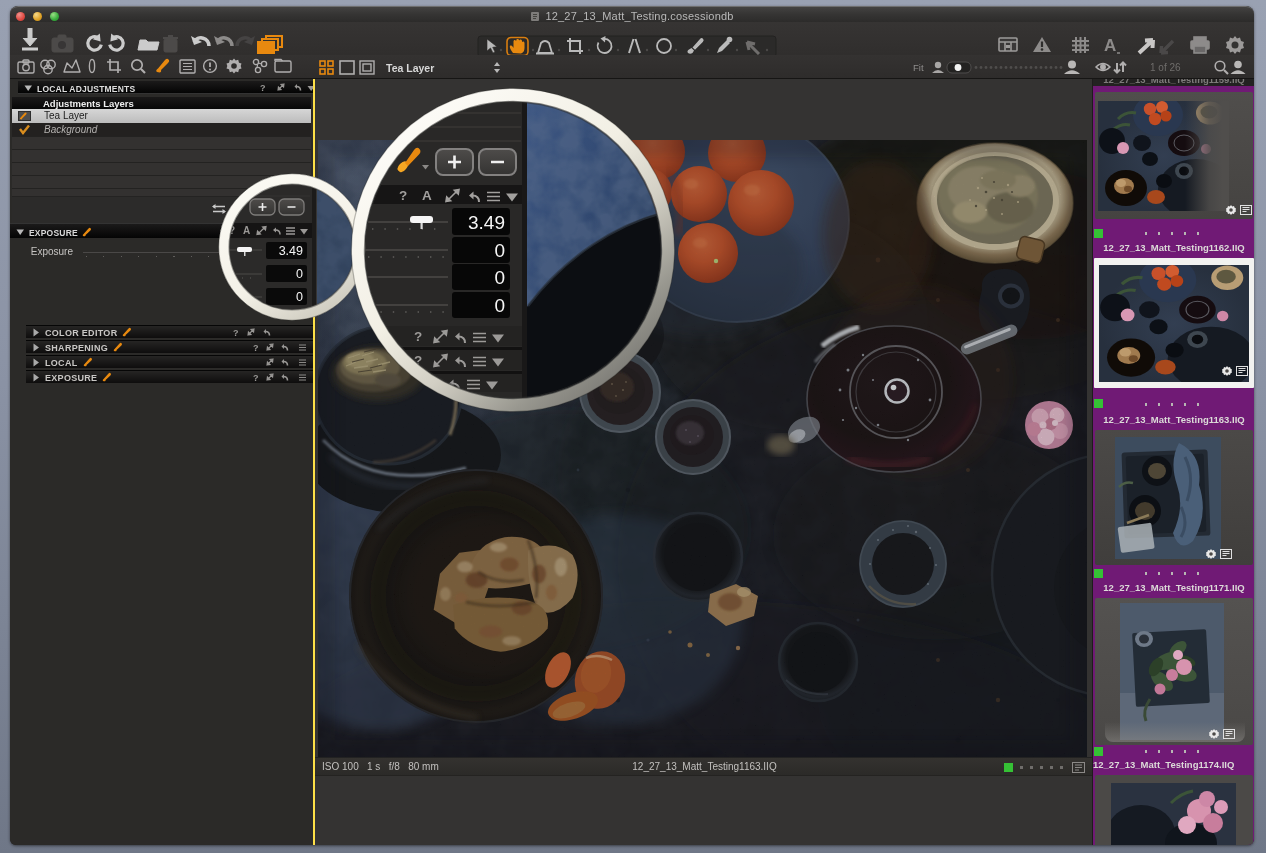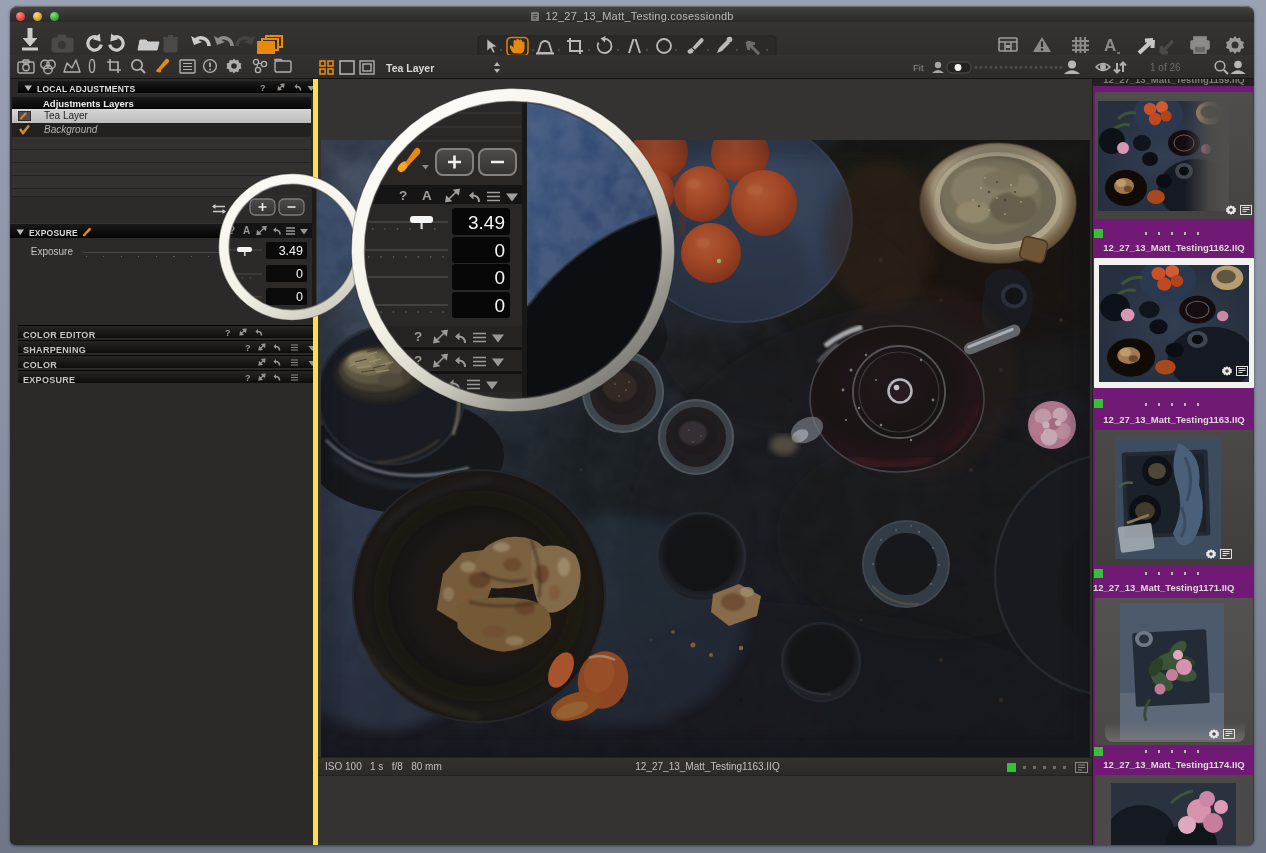--- a/index.html
+++ b/index.html
@@ -17,35 +17,35 @@
   #titletext { position:absolute; top:3px; left:0; width:100%; text-align:center;
       font-size:11px; font-weight:normal; color:#b9b9b9; letter-spacing:0.2px; }
   
   #toolbar1 { position:absolute; left:0; top:16px; width:100%; height:33px;
       background:linear-gradient(180deg,#363433 0%,#302e2d 100%); }
   
   #row2 { position:absolute; left:0; top:49px; width:100%; height:24px;
       background:linear-gradient(180deg,#343231 0%,#2e2c2b 100%); border-bottom:1px solid #161514;}
   
   #leftpanel { position:absolute; left:0; top:73px; width:303px; height:766px; background:#2b2a28; }
-  #viewer { position:absolute; left:303px; top:73px; width:779px; height:766px; background:#343332; border-left:5px solid #fde047;}
+  #viewer { position:absolute; left:303px; top:73px; width:779px; height:766px; background:#343332; border-left:2px solid #fde047;}
   #browser { position:absolute; left:1082px; top:73px; width:162px; height:766px; background:#701a75; border-left:1px solid #1d1c1b; }
   
   .srow { position:absolute; left:0; width:303px; height:15px; }
   .slab { position:absolute; left:0; top:1px; width:63px; text-align:right; font-size:10px; color:#c6c4c2; }
   .strack { position:absolute; left:73px; top:7px; width:180px; height:1px; background:#4a4847; }
   .sticks { position:absolute; left:76px; top:11px; width:176px; height:1px;
             background:repeating-linear-gradient(90deg,#605e5c 0 1px,transparent 1px 17.5px); }
   .shandle { position:absolute; top:4px; width:13px; height:4px; background:#f4f4f4; border-radius:2px; }
   .sstem { position:absolute; top:8px; width:1px; height:3px; background:#d0d0d0; }
   .sval { position:absolute; left:262px; top:0px; width:34px; height:13px; background:#0b0b0b;
           border-radius:2px; color:#f2f2f2; font-size:10px; text-align:right; padding:1px 3px 0 0; }
   
-  .thead { position:absolute; left:8px; width:303px; height:13px; display:flex;
-           background:linear-gradient(180deg,#262524,#0e0d0d); border-top:1px solid #060606;flex-direction:column; }
+  .thead { position:absolute; left:16px; width:303px; height:13px; display:flex;
+           background:linear-gradient(180deg,#262524,#0e0d0d); border-top:1px solid #060606; }
   .tht { font-size:9px; font-weight:bold; color:#c9c7c5; letter-spacing:0.3px; margin:2px 5px 0 5px; }
   .thr { position:absolute; top:1px; }
 </style>
 </head>
 <body>
 <div id="win">
   <div id="titlebar">
     <div class="tl" style="left:6px; background:radial-gradient(circle at 35% 30%,#f2918c,#df4840 60%,#b33a33);"></div>
     <div class="tl" style="left:23px; background:radial-gradient(circle at 35% 30%,#f5d98b,#dfa123 60%,#b8821a);"></div>
     <div class="tl" style="left:40px; background:radial-gradient(circle at 35% 30%,#9ade85,#35ab3a 60%,#2a8a30);"></div>
@@ -464,21 +464,21 @@
           <use href="#ic-ex" x="14"></use>
           <use href="#ic-rs" x="28"></use>
           <use href="#ic-mn" x="46"></use>
           <use href="#ic-dn" x="64" y="1"></use>
         </svg>
       </div>
     <div class="thead" style="top:276px">
         <svg width="8" height="9" style="margin:2px 0 0 6px">
           <path d="M1.5 0.5 L7 4.5 L1.5 8.5 Z" fill="#a9a9a9"></path>
         </svg>
-      <span class="tht">COLOR</span>
+      <span class="tht">LOCAL</span>
         <svg width="11" height="11" style="margin-top:1px">
           <use href="#ic-pen"></use>
         </svg>
       <svg class="thr" width="60" height="11" style="right:4px">
           <use href="#ic-ex" x="0"></use>
           <use href="#ic-rs" x="14"></use>
           <use href="#ic-mn" x="32"></use>
           <use href="#ic-dn" x="50" y="1"></use>
         </svg>
       </div>
@@ -1225,34 +1225,34 @@
     <div class="abs" style="left:2px;top:351px;width:158px;height:135px;background:linear-gradient(180deg,#4b4947,#403e3c);border-radius:2px;">
       <svg width="106" height="122" style="position:absolute;left:20px;top:7px">
           <use href="#thumbB"></use>
         </svg>
       <svg width="28" height="10" style="position:absolute;left:111px;top:119px">
           <use href="#thumbicons"></use>
         </svg>
     </div>
     <div class="abs" style="left:1px;top:490px;width:9px;height:9px;background:#35c135;"></div>
     <div class="abs" style="left:52px;top:493px;width:58px;height:3px;background:repeating-linear-gradient(90deg,#b8b6b4 0 2px,transparent 2px 13px);"></div>
-    <div class="abs" style="left:0;top:503px;width:162px;height:11px;font-size:9.5px;font-weight:bold;color:#dcdad8;white-space:nowrap;">12_27_13_Matt_Testing1171.IIQ</div>
+    <div class="abs" style="left:0;top:503px;width:162px;height:11px;text-align:center;font-size:9.5px;font-weight:bold;color:#dcdad8;white-space:nowrap;">12_27_13_Matt_Testing1171.IIQ</div>
 
     <div class="abs" style="left:2px;top:519px;width:158px;height:147px;background:linear-gradient(180deg,#545250,#4a4846);border-radius:2px;">
       <svg width="104" height="137" style="position:absolute;left:25px;top:5px">
           <use href="#thumbC"></use>
         </svg>
       <div class="abs" style="left:10px;top:124px;width:140px;height:20px;background:linear-gradient(180deg,rgba(120,118,114,0),rgba(140,138,134,0.55));border-radius:0 0 8px 8px;"></div>
       <svg width="28" height="10" style="position:absolute;left:114px;top:131px">
           <use href="#thumbicons"></use>
         </svg>
     </div>
     <div class="abs" style="left:1px;top:668px;width:9px;height:9px;background:#35c135;"></div>
     <div class="abs" style="left:52px;top:671px;width:58px;height:3px;background:repeating-linear-gradient(90deg,#b8b6b4 0 2px,transparent 2px 13px);"></div>
-    <div class="abs" style="left:0;top:680px;width:162px;height:11px;text-align:center;font-size:9.5px;font-weight:bold;color:#dcdad8;white-space:nowrap;">12_27_13_Matt_Testing1174.IIQ</div>
+    <div class="abs" style="left:0;top:680px;width:162px;height:11px;text-align:left;font-size:9.5px;font-weight:bold;color:#dcdad8;white-space:nowrap;">12_27_13_Matt_Testing1174.IIQ</div>
 
     <div class="abs" style="left:2px;top:696px;width:158px;height:70px;background:#4b4947;border-radius:2px 2px 0 0;">
       <svg width="125" height="70" style="position:absolute;left:16px;top:8px">
           <use href="#thumbD"></use>
         </svg>
     </div>
   </div>
 </div>
 
 </body></html>

